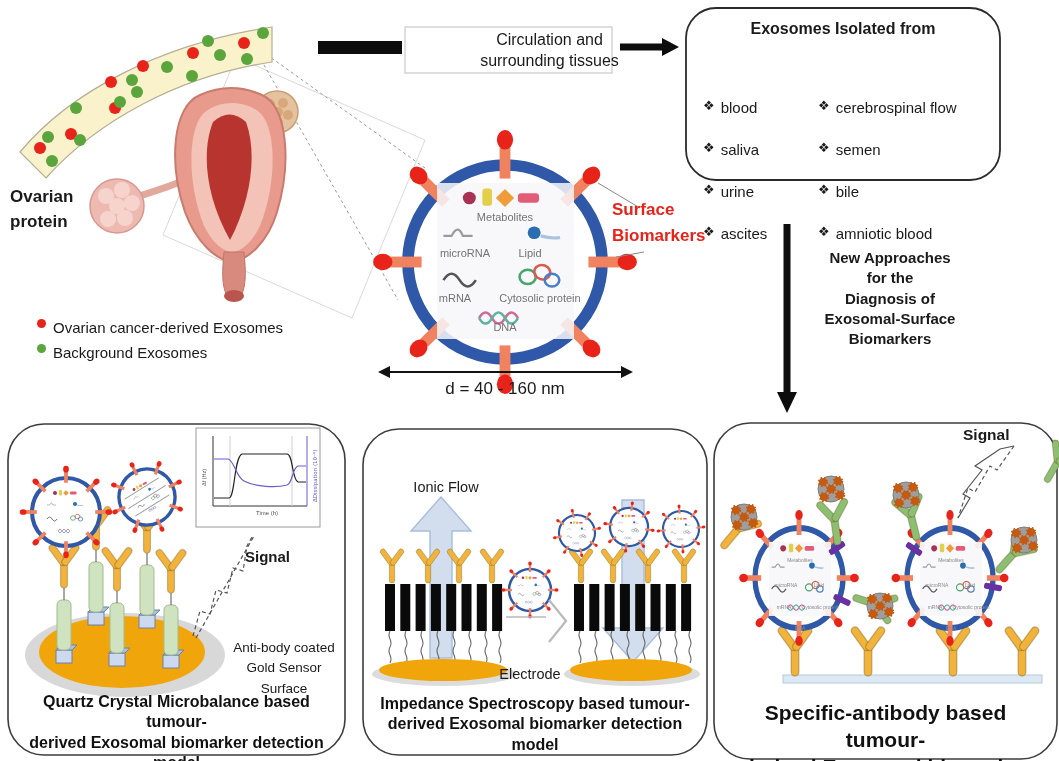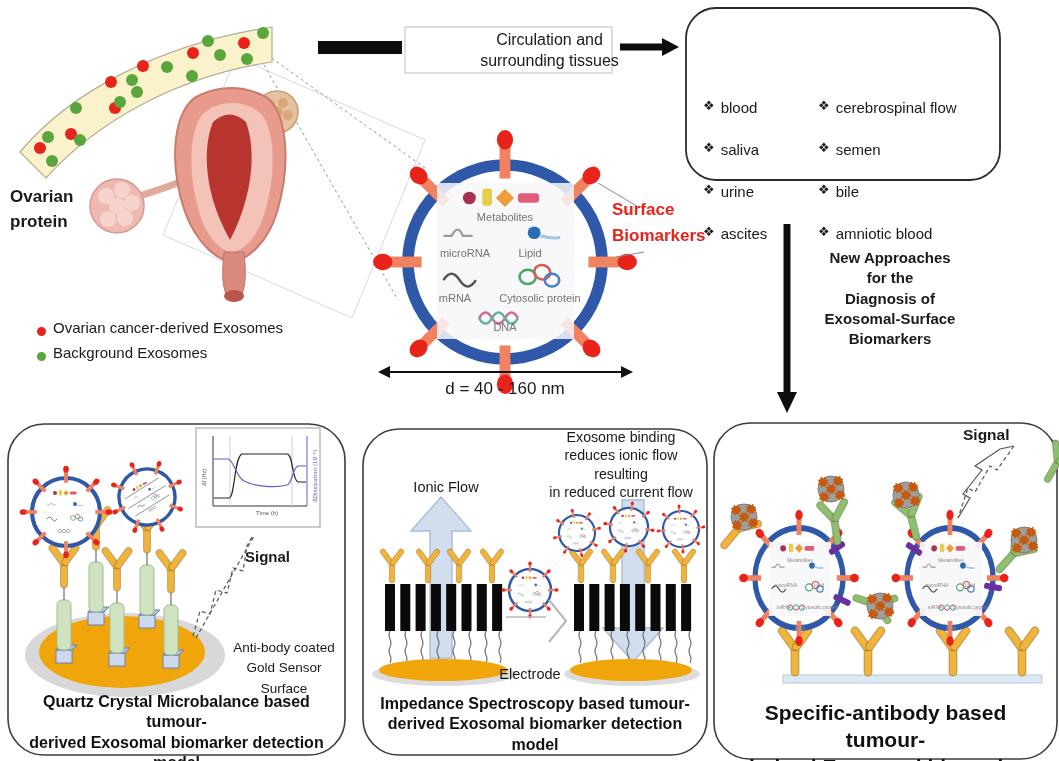--- a/index.html
+++ b/index.html
@@ -5,21 +5,21 @@
   html,body{margin:0;padding:0;background:#fff;}
   .canvas{position:relative;width:1059px;height:761px;background:#fff;overflow:hidden;
           font-family:"Liberation Sans",sans-serif;color:#1a1a1a;}
   svg.layer{position:absolute;left:0;top:0;}
   .t{position:absolute;white-space:pre-line;}
   .b{font-weight:bold;}
   .ctr{text-align:center;}
   .red{color:#e8231a;}
   .gray{color:#737373;}
   .tiny{font-size:5px;color:#8a8a8a;text-align:center;line-height:1.6;}
-  .legend-row{position:absolute;display:flex;align-items:flex-end;gap:7px;font-size:15px;}
+  .legend-row{position:absolute;display:flex;align-items:flex-start;gap:7px;font-size:15px;}
   .dot{width:9px;height:9px;border-radius:50%;flex:0 0 auto;}
   .dot-red{background:#e8231a;}
   .dot-green{background:#5aa53c;}
   .list-item{display:flex;gap:6px;font-size:15px;line-height:1.6;}
   .bullet{font-family:"DejaVu Sans",sans-serif;font-size:13px;}
   .vlabel{transform:rotate(-90deg);transform-origin:left top;font-size:5.5px;color:#555;}
   .caption{font-size:16px;font-weight:bold;line-height:1.28;text-align:center;color:#111;}
 </style>
 </head>
 <body>
@@ -399,20 +399,21 @@
   <span>Ovarian cancer-derived Exosomes</span>
 </div>
 <div class="legend-row" style="left:37px;top:344px;">
   <span class="dot dot-green"></span>
   <span>Background Exosomes</span>
 </div>
 
 <div class="t ctr" style="left:405px;top:30px;width:207px;font-size:16px;line-height:1.3;padding-left:41px;">Circulation and
 surrounding tissues</div>
 
+<div class="t b ctr" style="left:686px;top:20px;width:314px;font-size:16px;">Exosomes Isolated from</div>
 <div class="t" style="left:703px;top:78px;">
   <div class="list-item"><span class="bullet">❖</span><span>blood</span></div>
   <div class="list-item"><span class="bullet">❖</span><span>saliva</span></div>
   <div class="list-item"><span class="bullet">❖</span><span>urine</span></div>
   <div class="list-item"><span class="bullet">❖</span><span>ascites</span></div>
 </div>
 <div class="t" style="left:818px;top:78px;">
   <div class="list-item"><span class="bullet">❖</span><span>cerebrospinal flow</span></div>
   <div class="list-item"><span class="bullet">❖</span><span>semen</span></div>
   <div class="list-item"><span class="bullet">❖</span><span>bile</span></div>
@@ -439,23 +440,20 @@
 <div class="t vlabel" style="left:201px;top:486px;">Δf (Hz)</div>
 <div class="t vlabel" style="left:312px;top:502px;color:#6a5acd;font-family:'DejaVu Sans',sans-serif;">ΔDissipation (10⁻⁶)</div>
 <div class="t b" style="left:245px;top:548px;font-size:15px;">Signal</div>
 <div class="t ctr" style="left:222px;top:638px;width:124px;font-size:13.5px;line-height:1.5;">Anti-body coated
 Gold Sensor Surface</div>
 <div class="t caption" style="left:18px;top:692px;width:317px;">Quartz Crystal Microbalance based tumour-
 derived Exosomal biomarker detection
 model</div>
 
 <div class="t ctr" style="left:404px;top:479px;width:84px;font-size:14.5px;">Ionic Flow</div>
-<div class="t ctr" style="left:536px;top:428px;width:170px;font-size:14.2px;line-height:1.3;">Exosome binding
-reduces ionic flow resulting
-in reduced current flow</div>
 <div class="t ctr" style="left:492px;top:666px;width:76px;font-size:14.5px;">Electrode</div>
 <div class="t caption" style="left:374px;top:694px;width:322px;">Impedance Spectroscopy based tumour-
 derived Exosomal biomarker detection
 model</div>
 
 <div class="t b" style="left:963px;top:426px;font-size:15.5px;">Signal</div>
 <div class="t caption" style="left:728px;top:700px;width:315px;font-size:21px;">Specific-antibody based tumour-
 derived Exosomal biomarker detection
 model</div>
 

